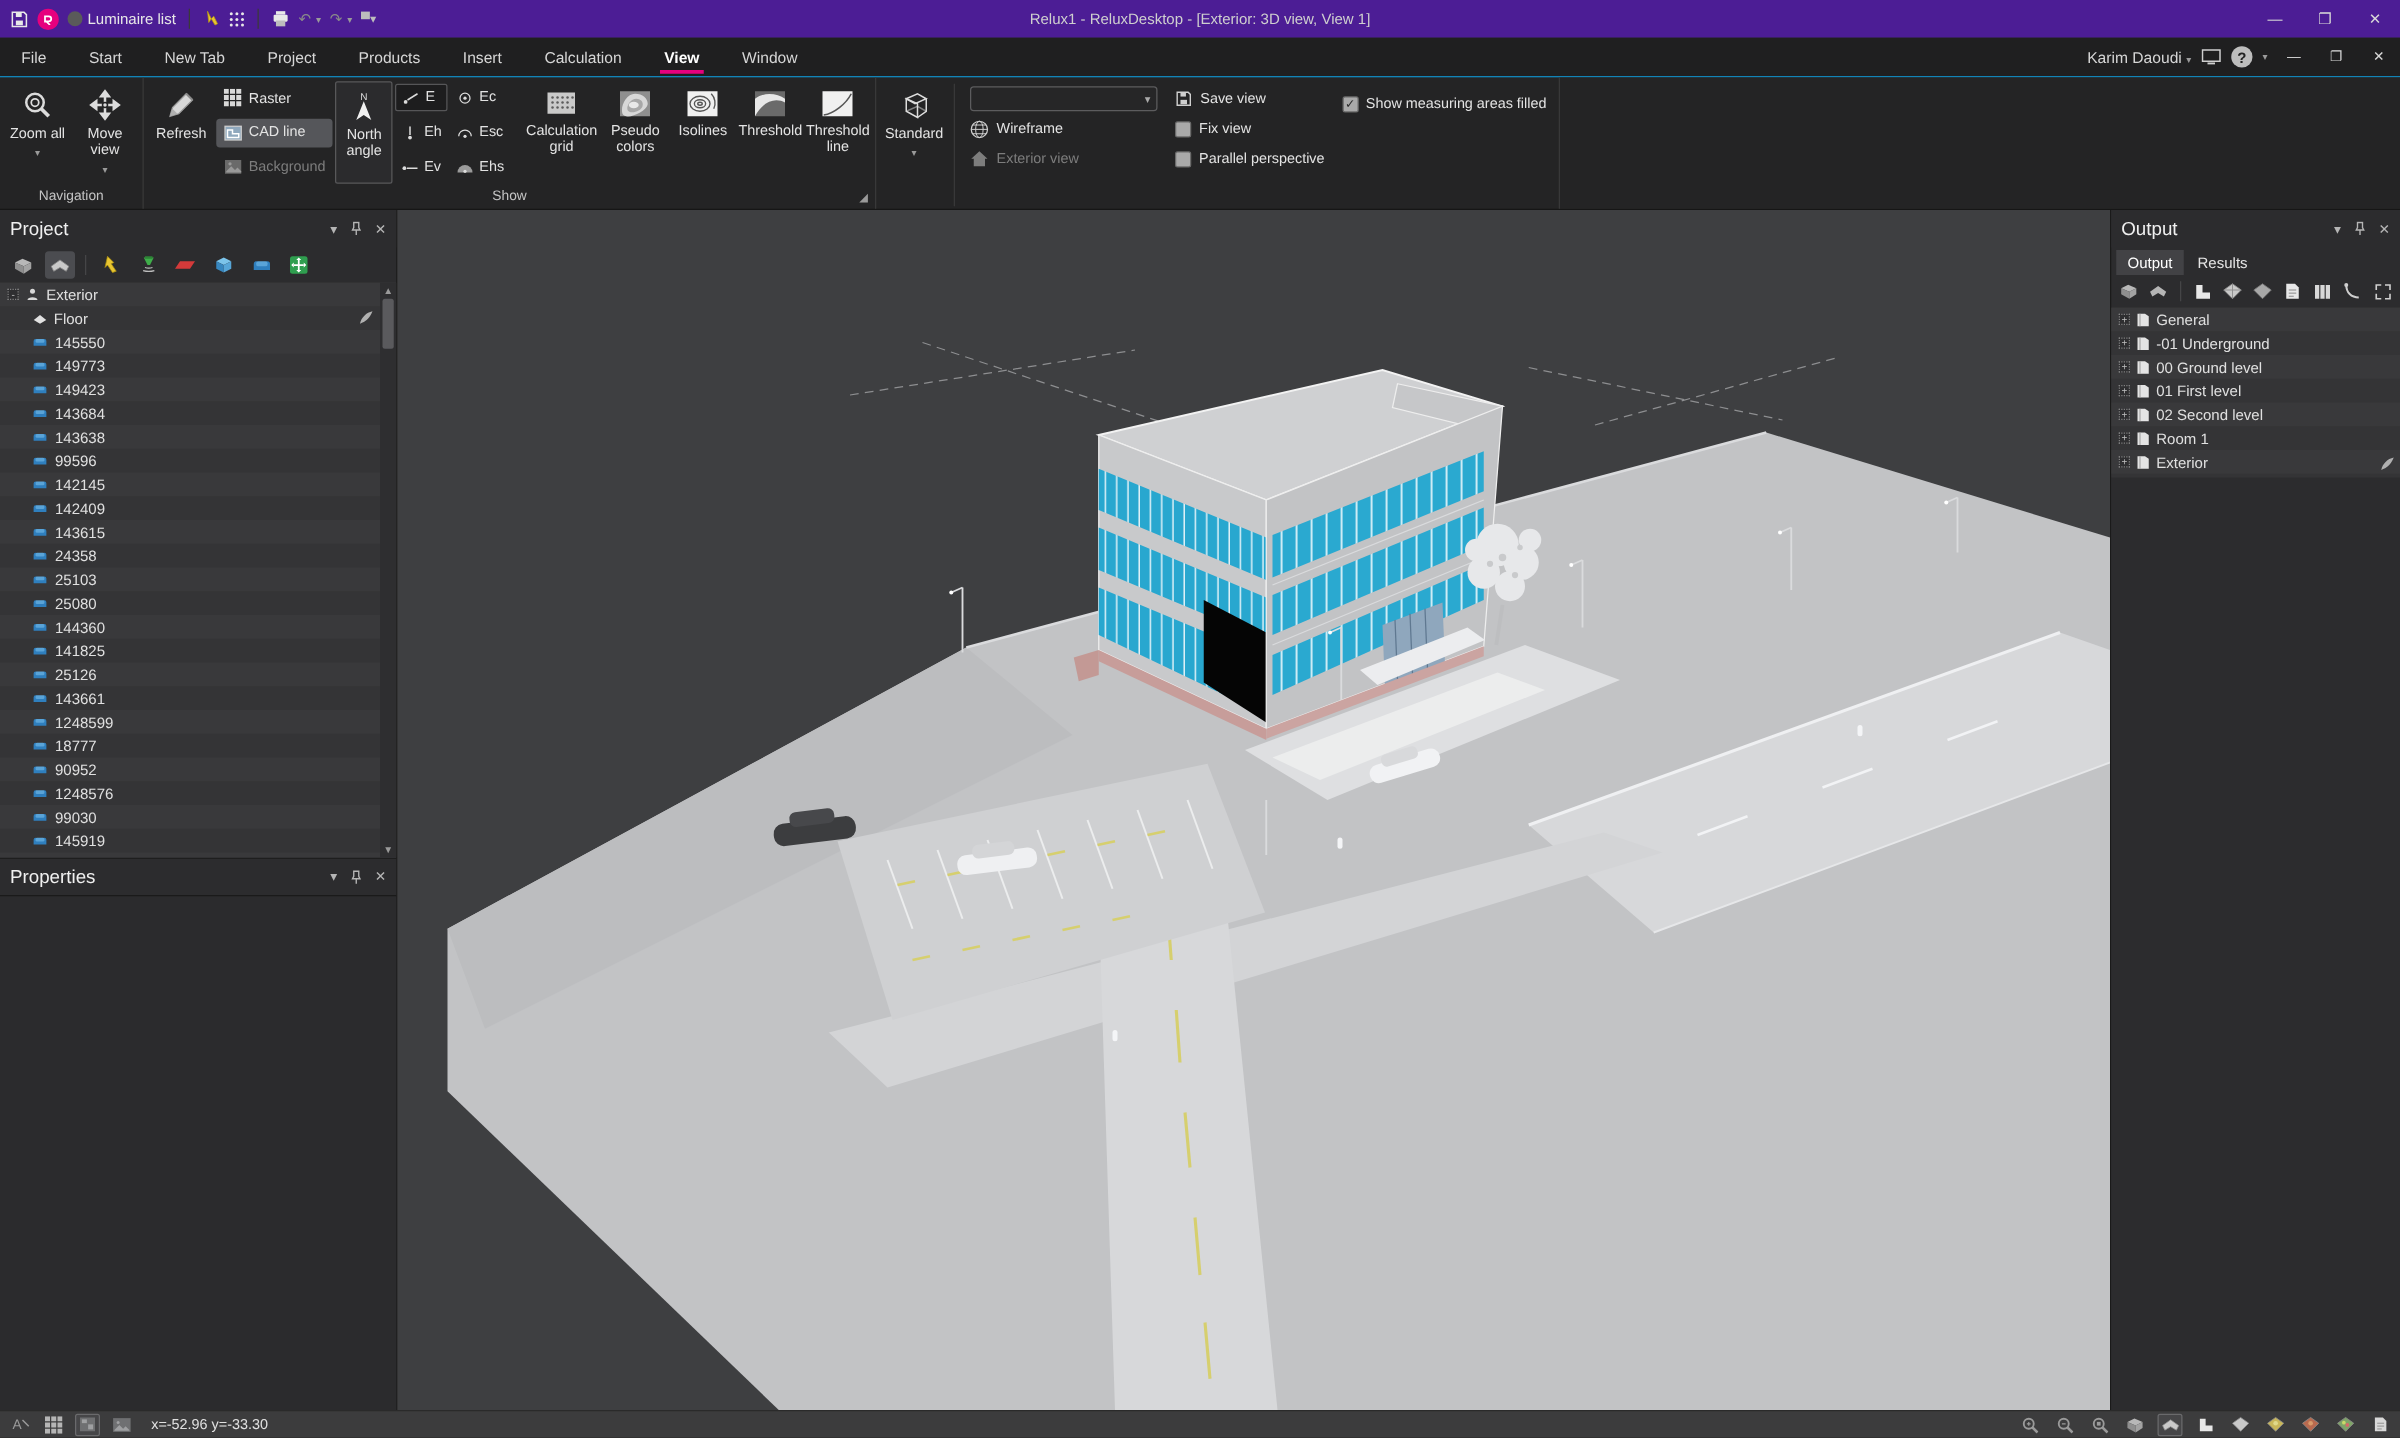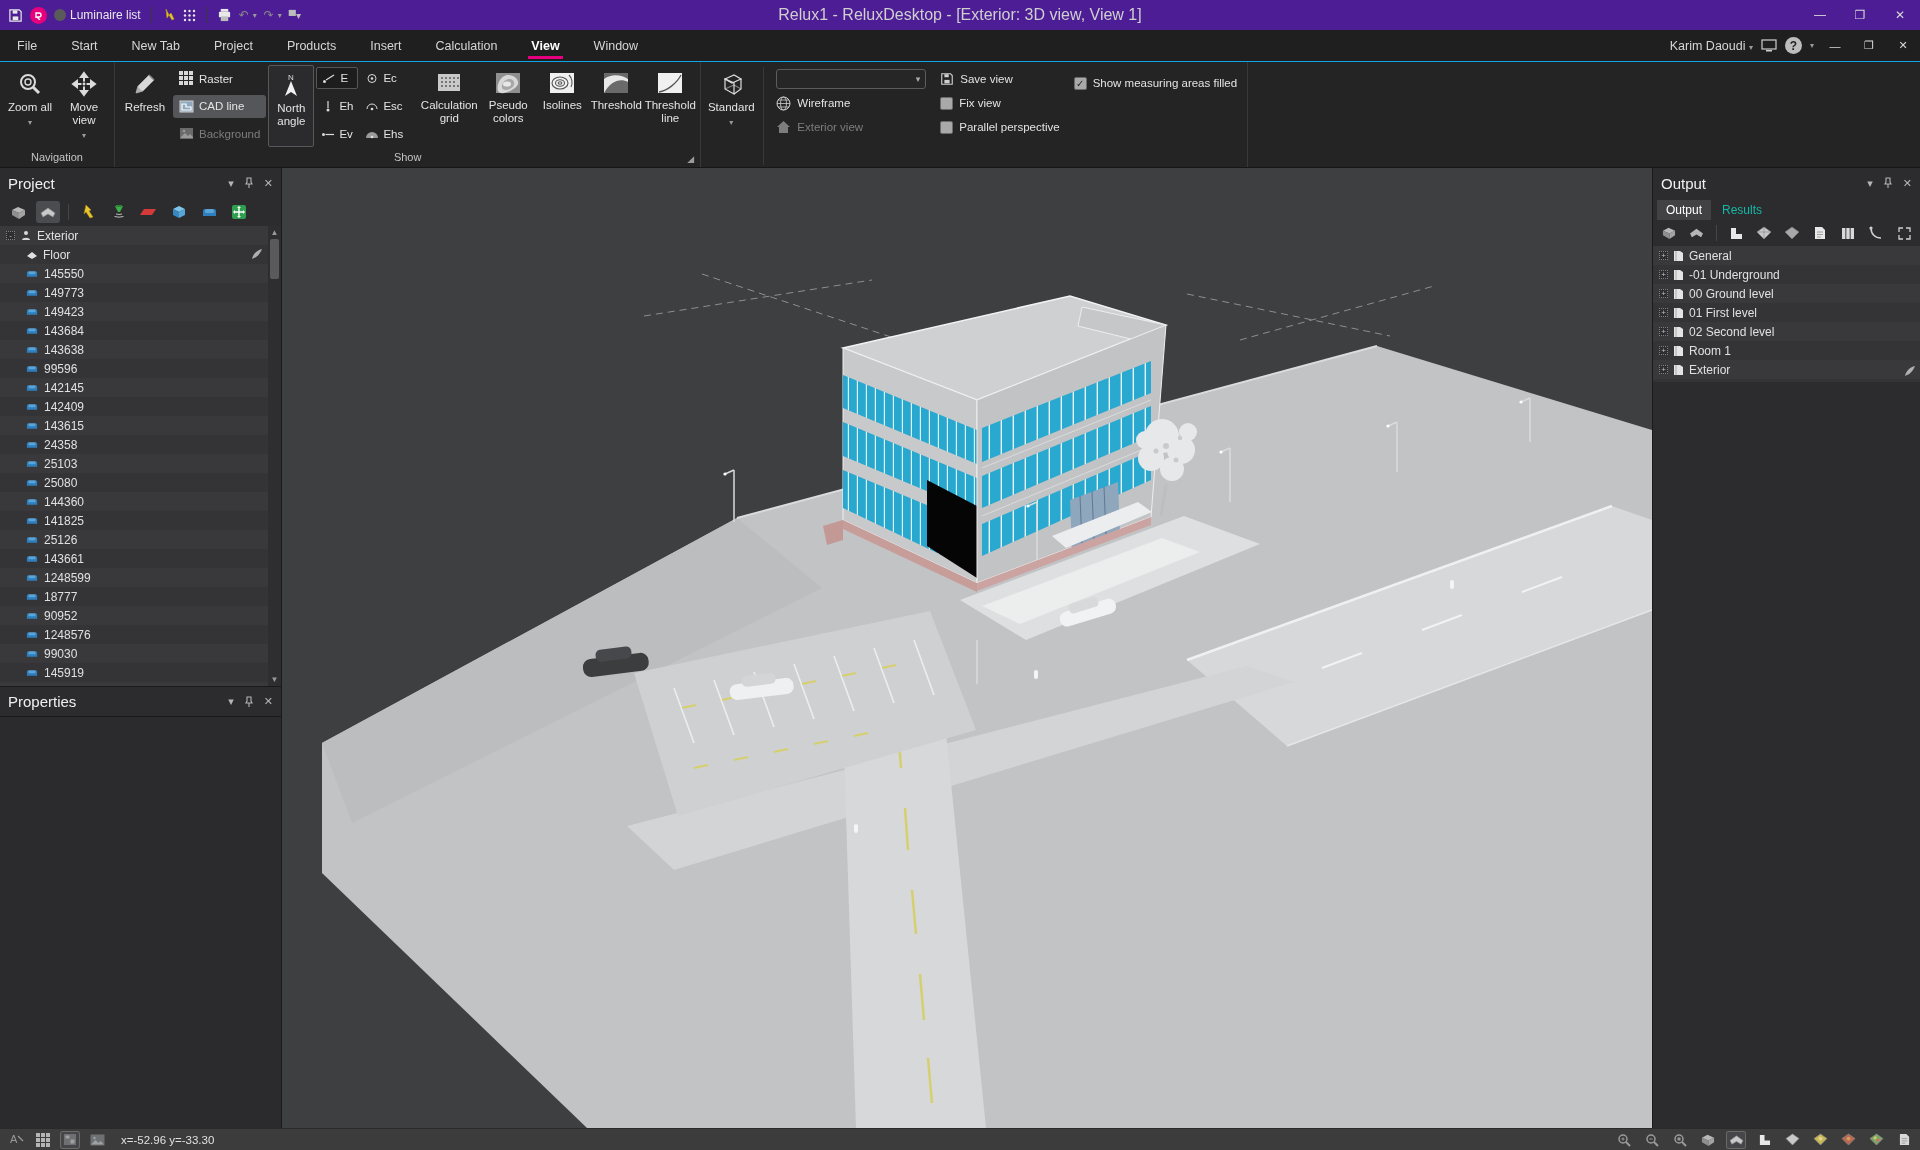--- a/index.html
+++ b/index.html
@@ -9,21 +9,21 @@
   svg { display:block; }
 
   
   .titlebar { height:30px; background:#4c1d95; display:flex; align-items:center; position:relative; }
   .qat { display:flex; align-items:center; gap:7px; padding-left:8px; }
   .qat .sep { width:1px; height:16px; background:#3a3a3a; margin:0 3px; }
   .qat-btn { display:flex; align-items:center; gap:4px; color:#e8e8e8; font-size:12px; }
   .logo-circle { width:17px; height:17px; border-radius:50%; background:#e6007e; display:flex; align-items:center; justify-content:center; }
   .gray-dot { width:12px; height:12px; border-radius:50%; background:#5a5a5a; }
   .chev { font-size:8px; color:#9a9a9a; }
-  .title-center { position:absolute; left:0; right:0; text-align:center; font-size:16px; color:#cfcfcf; pointer-events:none; }
+  .title-center { position:absolute; left:0; right:0; text-align:center; font-size:12px; color:#cfcfcf; pointer-events:none; }
   .wincontrols { margin-left:auto; display:flex; }
   .wc { width:40px; height:30px; display:flex; align-items:center; justify-content:center; color:#d8d8d8; font-size:12px; }
   .wc.small { width:26px; height:22px; font-size:11px; }
 
   
   .menubar { height:32px; background:#1f1f20; display:flex; align-items:stretch; border-bottom:1px solid #0ea5e9; }
   .menu-item { padding:0 17px; display:flex; align-items:center; font-size:12.5px; color:#d6d6d6; position:relative; }
   .menu-item.active { color:#ffffff; font-weight:bold; }
   .menu-item.active::after { content:""; position:absolute; left:14px; right:14px; bottom:2px; height:3px; background:#e6007e; }
   .menu-right { margin-left:auto; display:flex; align-items:center; gap:8px; padding-right:4px; font-size:12.5px; color:#d6d6d6; }
@@ -71,23 +71,23 @@
   .row-end-icon { position:absolute; right:18px; top:3px; }
   .vscroll { position:absolute; top:0; right:0; width:13px; bottom:0; background:#2e2e30; display:flex; flex-direction:column; align-items:center; }
   .vs-arrow { height:13px; width:13px; color:#9a9a9a; font-size:8px; display:flex; align-items:center; justify-content:center; }
   .vs-thumb { width:9px; height:40px; background:#5a5a5d; border-radius:2px; }
   .vs-track { flex:1; }
 
   .props-body { flex:1; background:#2b2b2d; border-top:1px solid #1a1a1a; }
 
   .viewport { width:1370px; height:960px; position:relative; background:#3e3f41; }
 
-  .rightcol { width:268px; display:flex; flex-direction:column; background:#2c2c2e; border-left:1px solid #1a1a1a; }
+  .rightcol { width:232px; display:flex; flex-direction:column; background:#2c2c2e; border-left:1px solid #1a1a1a; }
   .otabs { display:flex; padding:2px 4px 0 4px; gap:2px; }
-  .otab { padding:3px 9px; font-size:12px; color:#14b8a6; background:transparent; }
+  .otab { padding:3px 9px; font-size:12px; color:#e5e5e5; background:transparent; }
   .otab.active { background:#424245; color:#ffffff; }
   .otoolbar { height:26px; display:flex; align-items:center; gap:7px; padding:0 5px; }
 
   
   .statusbar { height:22px; background:#3c3c3d; border-top:1px solid #2a2a2a; display:flex; align-items:center; padding:0 6px; font-size:11.5px; color:#e0e0e0; }
   .sb-icons { display:flex; align-items:center; gap:7px; }
   .sb-icon { width:20px; height:18px; display:flex; align-items:center; justify-content:center; border-radius:2px; }
   .sb-icon.selected { border:1px solid #6a6a6c; background:#464648; }
   .sb-coords { margin-left:14px;text-align:right; }
   .sb-right { margin-left:auto; display:flex; align-items:center; gap:8px; }

